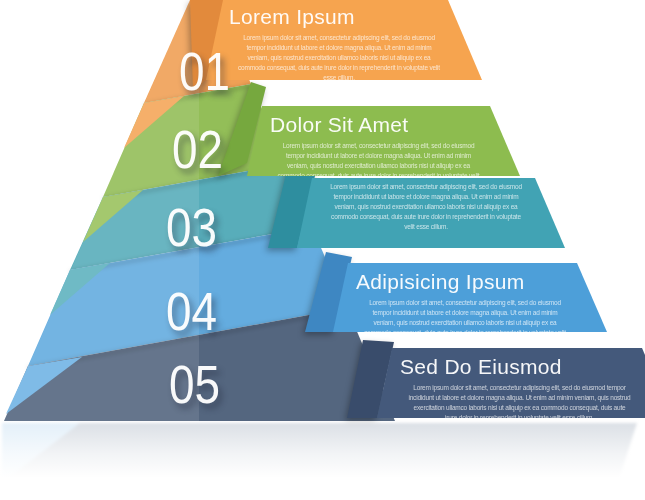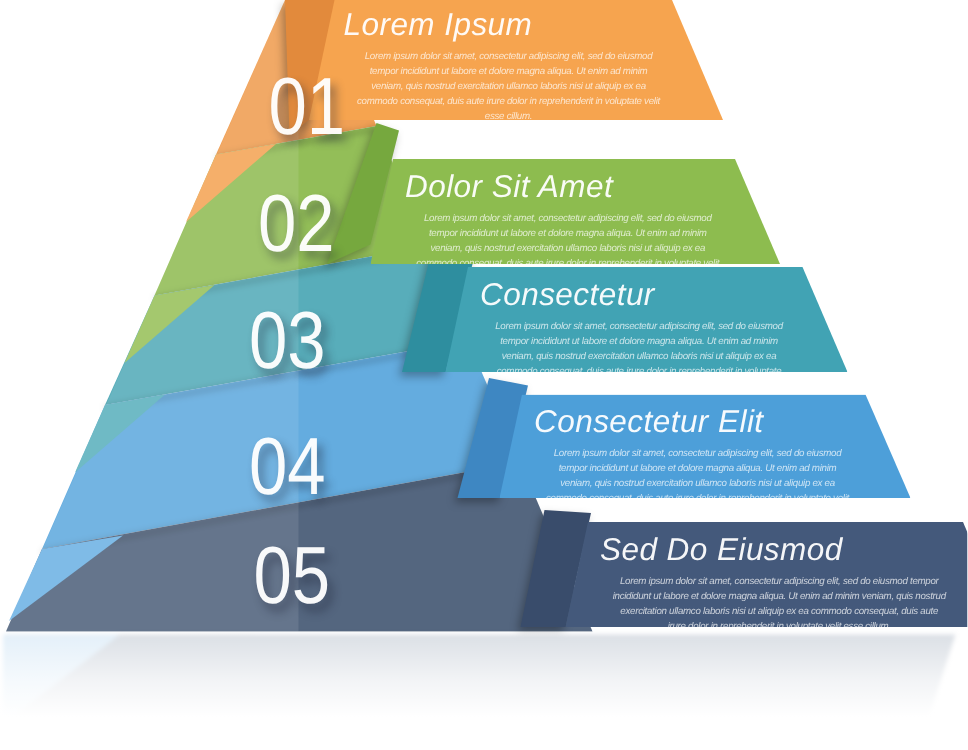--- a/index.html
+++ b/index.html
@@ -2,21 +2,21 @@
 <html><head>
 <meta charset="utf-8">
 <style>
   * { margin:0; padding:0; box-sizing:border-box; }
   html,body { background:#ffffff; font-family:"Liberation Sans", sans-serif; }
   #stage { position:relative; width:645px; height:500px; overflow:hidden; background:#ffffff; }
   #pyr-svg { position:absolute; left:0; top:0; }
 
   .fold { filter: drop-shadow(-2px 3px 3px rgba(0,0,0,0.30)); }
 
-  .banner { position:absolute; z-index:4;font-style:italic; }
+  .banner { position:absolute; z-index:4; }
   .banner-title {
     margin:7px 0 0 23px;
     font-size:21px; font-weight:400; letter-spacing:0.3px;
     color:rgba(255,255,255,0.95);
     white-space:nowrap;
   }
   .banner-body {
     margin-top:4px; padding:0 40px 0 30px;
     font-size:6.5px; letter-spacing:-0.2px; line-height:1.55;
     color:rgba(255,255,255,0.72); text-align:center;
@@ -89,25 +89,24 @@
 
   <div class="banner b1" style="background: rgb(246, 164, 79);">
     <div class="banner-title">Lorem Ipsum</div>
     <div class="banner-body">Lorem ipsum dolor sit amet, consectetur adipiscing elit, sed do eiusmod tempor incididunt ut labore et dolore magna aliqua. Ut enim ad minim veniam, quis nostrud exercitation ullamco laboris nisi ut aliquip ex ea commodo consequat, duis aute irure dolor in reprehenderit in voluptate velit esse cillum.</div>
   </div>
   <div class="banner b2" style="background: rgb(141, 188, 79);">
     <div class="banner-title">Dolor Sit Amet</div>
     <div class="banner-body">Lorem ipsum dolor sit amet, consectetur adipiscing elit, sed do eiusmod tempor incididunt ut labore et dolore magna aliqua. Ut enim ad minim veniam, quis nostrud exercitation ullamco laboris nisi ut aliquip ex ea commodo consequat, duis aute irure dolor in reprehenderit in voluptate velit esse cillum.</div>
   </div>
   <div class="banner b3" style="background: rgb(65, 163, 180);">
-    <div class="banner-title">Consectetur</div>
     <div class="banner-body">Lorem ipsum dolor sit amet, consectetur adipiscing elit, sed do eiusmod tempor incididunt ut labore et dolore magna aliqua. Ut enim ad minim veniam, quis nostrud exercitation ullamco laboris nisi ut aliquip ex ea commodo consequat, duis aute irure dolor in reprehenderit in voluptate velit esse cillum.</div>
   </div>
   <div class="banner b4" style="background: rgb(77, 159, 217);">
-    <div class="banner-title">Consectetur Elit</div>
+    <div class="banner-title">Adipisicing Ipsum</div>
     <div class="banner-body">Lorem ipsum dolor sit amet, consectetur adipiscing elit, sed do eiusmod tempor incididunt ut labore et dolore magna aliqua. Ut enim ad minim veniam, quis nostrud exercitation ullamco laboris nisi ut aliquip ex ea commodo consequat, duis aute irure dolor in reprehenderit in voluptate velit esse cillum.</div>
   </div>
   <div class="banner b5" style="background: rgb(68, 89, 123);">
     <div class="banner-title">Sed Do Eiusmod</div>
     <div class="banner-body">Lorem ipsum dolor sit amet, consectetur adipiscing elit, sed do eiusmod tempor incididunt ut labore et dolore magna aliqua. Ut enim ad minim veniam, quis nostrud exercitation ullamco laboris nisi ut aliquip ex ea commodo consequat, duis aute irure dolor in reprehenderit in voluptate velit esse cillum.</div>
   </div>
 
   <div class="num n1">01</div>
   <div class="num n2">02</div>
   <div class="num n3">03</div>

